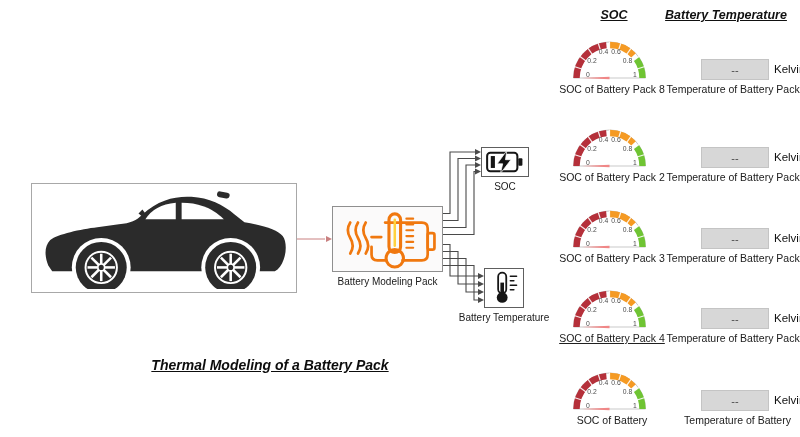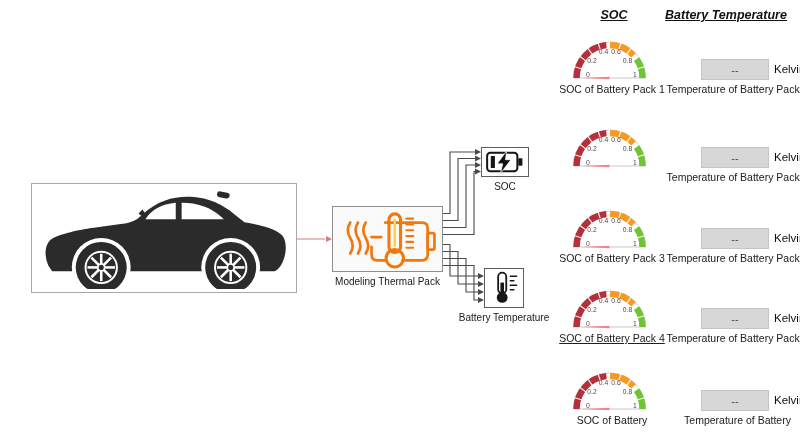--- a/index.html
+++ b/index.html
@@ -126,21 +126,21 @@
       <g class="io" stroke-width="2.2">
         <path d="M70,10 H77"></path>
         <path d="M70,16 H77"></path>
         <path d="M70,22 H77"></path>
         <path d="M70,28 H77"></path>
         <path d="M70,34 H77"></path>
         <path d="M70,40 H77"></path>
       </g>
     </svg>
   </div>
-  <div class="block-label" style="left:332px;top:276px;width:111px;">Modeling Thermal Pack</div>
+  <div class="block-label" style="left:332px;top:276px;width:111px;">Battery Modeling Pack</div>
 
   <div class="block scope" style="left:481px;top:147px;width:48px;height:30px;">
     <svg width="44" height="28" viewBox="0 0 48 30">
       <rect x="4.5" y="5" width="33" height="20" rx="3.5" fill="#fff" class="blk" stroke-width="2.2"></rect>
       <rect x="38.5" y="11" width="4.5" height="8" rx="1" fill="#161616"></rect>
       <rect x="8.5" y="8.5" width="4.5" height="13" fill="#161616"></rect>
       <polygon points="26,2.5 15.5,17 21.5,17 19,27.5 30.5,12.5 24.5,12.5" fill="#111" stroke="#fff" stroke-width="0.8"></polygon>
     </svg>
   </div>
   <div class="block-label" style="left:481px;top:181px;width:48px;">SOC</div>
@@ -153,20 +153,21 @@
       <g class="blk" stroke-width="1.6">
         <line x1="27" y1="7" x2="34" y2="7"></line>
         <line x1="27" y1="12" x2="31" y2="12"></line>
         <line x1="27" y1="17" x2="34" y2="17"></line>
         <line x1="27" y1="22" x2="31" y2="22"></line>
       </g>
     </svg>
   </div>
   <div class="block-label" style="left:444px;top:312px;width:120px;">Battery Temperature</div>
 
+  <div class="title" style="left:120px;top:357px;width:300px;">Thermal Modeling of a Battery Pack</div>
 
   <div class="hdr" style="left:574px;top:8px;width:80px;">SOC</div>
   <div class="hdr" style="left:646px;top:8px;width:160px;">Battery Temperature</div>
 
   <div class="gauge-slot" style="left:573px;top:36px;">
   <svg width="73" height="46" viewBox="0 0 73 46">
     <path class="gface" d="M0.5,42 A36,36 0 0 1 72.5,42 Z"></path>
     <path class="band band-red" d="M3.5,42 A33,33 0 0 1 33.4,9.15"></path>
     <path class="band band-orange" d="M36.5,9 A33,33 0 0 1 60.56,19.41"></path>
     <path class="band band-green" d="M63.2,22.6 A33,33 0 0 1 69.5,42"></path>
@@ -185,21 +186,21 @@
       <text class="gtxt" x="15" y="41">0</text>
       <text class="gtxt" x="19" y="27">0.2</text>
       <text class="gtxt" x="30.5" y="17.5">0.4</text>
       <text class="gtxt" x="43" y="17.5">0.6</text>
       <text class="gtxt" x="54.5" y="27">0.8</text>
       <text class="gtxt" x="62" y="41">1</text>
     </g>
     <polygon class="needle" points="36.5,40.8 36.5,43.2 8.5,42"></polygon>
   </svg>
 </div>
-  <div class="row-label" style="left:532px;top:83px;width:160px;">SOC of Battery Pack 1</div>
+  <div class="row-label" style="left:532px;top:83px;width:160px;">SOC of Battery Pack 8</div>
   <div class="t-box" style="left:701px;top:59px;">--</div>
   <div class="t-unit" style="left:774px;top:59px;">Kelvin</div>
   <div class="row-label" style="left:650px;top:83px;width:175px;">Temperature of Battery Pack 1</div>
 
   <div class="gauge-slot" style="left:573px;top:124px;">
   <svg width="73" height="46" viewBox="0 0 73 46">
     <path class="gface" d="M0.5,42 A36,36 0 0 1 72.5,42 Z"></path>
     <path class="band band-red" d="M3.5,42 A33,33 0 0 1 33.4,9.15"></path>
     <path class="band band-orange" d="M36.5,9 A33,33 0 0 1 60.56,19.41"></path>
     <path class="band band-green" d="M63.2,22.6 A33,33 0 0 1 69.5,42"></path>
@@ -218,20 +219,21 @@
       <text class="gtxt" x="15" y="41">0</text>
       <text class="gtxt" x="19" y="27">0.2</text>
       <text class="gtxt" x="30.5" y="17.5">0.4</text>
       <text class="gtxt" x="43" y="17.5">0.6</text>
       <text class="gtxt" x="54.5" y="27">0.8</text>
       <text class="gtxt" x="62" y="41">1</text>
     </g>
     <polygon class="needle" points="36.5,40.8 36.5,43.2 8.5,42"></polygon>
   </svg>
 </div>
+  <div class="row-label" style="left:532px;top:171px;width:160px;">SOC of Battery Pack 2</div>
   <div class="t-box" style="left:701px;top:147px;">--</div>
   <div class="t-unit" style="left:774px;top:147px;">Kelvin</div>
   <div class="row-label" style="left:650px;top:171px;width:175px;">Temperature of Battery Pack 2</div>
 
   <div class="gauge-slot" style="left:573px;top:205px;">
   <svg width="73" height="46" viewBox="0 0 73 46">
     <path class="gface" d="M0.5,42 A36,36 0 0 1 72.5,42 Z"></path>
     <path class="band band-red" d="M3.5,42 A33,33 0 0 1 33.4,9.15"></path>
     <path class="band band-orange" d="M36.5,9 A33,33 0 0 1 60.56,19.41"></path>
     <path class="band band-green" d="M63.2,22.6 A33,33 0 0 1 69.5,42"></path>

